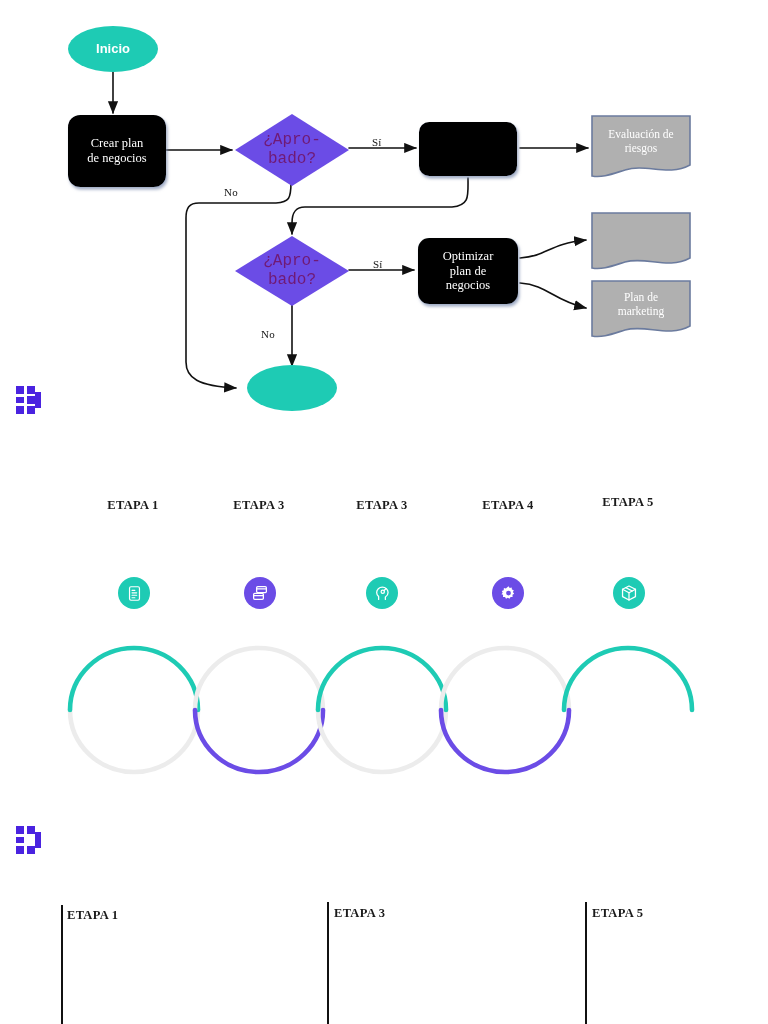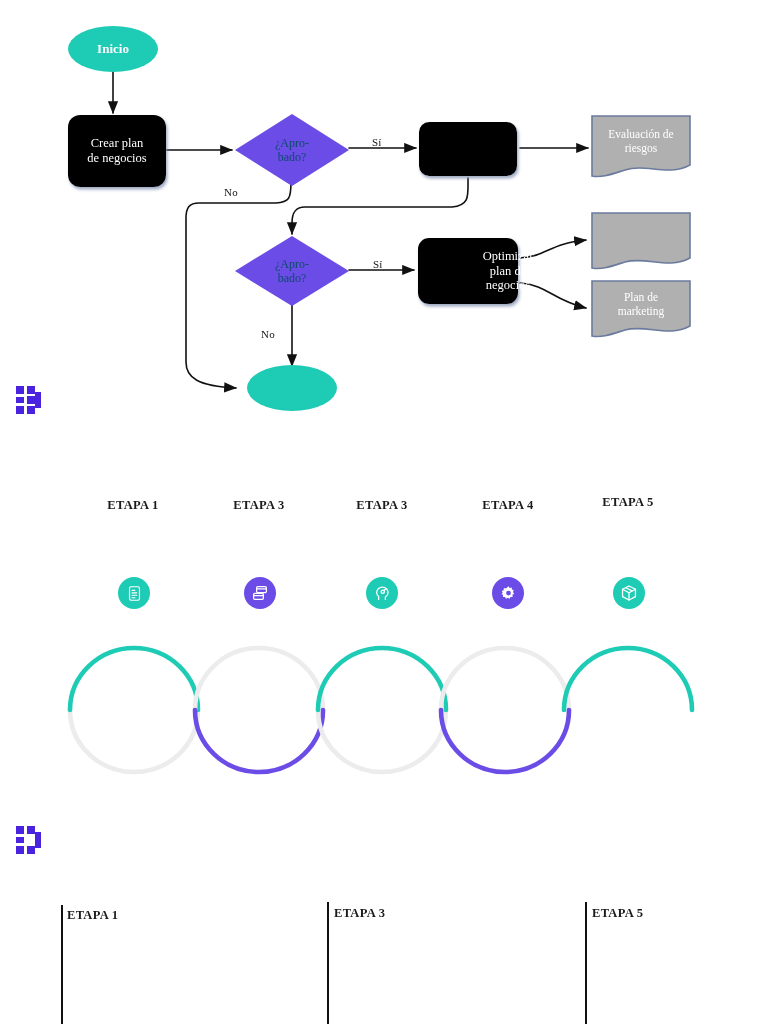--- a/index.html
+++ b/index.html
@@ -37,31 +37,31 @@
     align-items: center;
     justify-content: center;
     text-align: center;
     pointer-events: none;
     line-height: 1.18;
   }
   .lbl-terminator {
     color: #ffffff;
     font-weight: bold;
     font-size: 13px;
-    font-family: Liberation Serif, serif;
+    font-family: Liberation Sans, sans-serif;
   }
   .lbl-process {
     color: #ffffff;
     font-size: 12.5px;
     font-family: "Liberation Serif", serif;
   }
   .lbl-decision {
-    color: #0c4a6e;
-    font-size: 12px;
-    font-family: Liberation Serif, serif;
+    color: #701a75;
+    font-size: 16px;
+    font-family: Liberation Mono, monospace;
   }
   .lbl-doc {
     color: #ffffff;
     font-size: 11.5px;
     font-family: "Liberation Serif", serif;
   }
   .edge-label {
     position: absolute;
     font-family: "Liberation Serif", serif;
     font-size: 11px;
@@ -196,21 +196,21 @@
 
     <div class="node-label lbl-process" style="left:68px; top:115px; width:98px; height:72px;">Crear plan<br>de negocios</div>
 
     <div class="node-label lbl-decision" style="left:252px; top:128px; width:80px; height:44px;">¿Apro-<br>bado?</div>
 
 
     <div class="node-label lbl-doc" style="left:592px; top:119px; width:98px; height:46px;">Evaluación de<br>riesgos</div>
 
     <div class="node-label lbl-decision" style="left:252px; top:249px; width:80px; height:44px;">¿Apro-<br>bado?</div>
 
-    <div class="node-label lbl-process" style="left:418px; top:238px; width:100px; height:66px;margin-left:40px;">Optimizar<br>plan de<br>negocios</div>
+    <div class="node-label lbl-process" style="left:418px; top:238px; width:100px; height:66px;">Optimizar<br>plan de<br>negocios</div>
 
 
     <div class="node-label lbl-doc" style="left:592px; top:284px; width:98px; height:42px;">Plan de<br>marketing</div>
 
 
     <div class="edge-label" style="left:372px; top:128px;">Sí</div>
     <div class="edge-label" style="left:224px; top:178px;">No</div>
     <div class="edge-label" style="left:373px; top:250px;">Sí</div>
     <div class="edge-label" style="left:261px; top:320px;">No</div>
 

